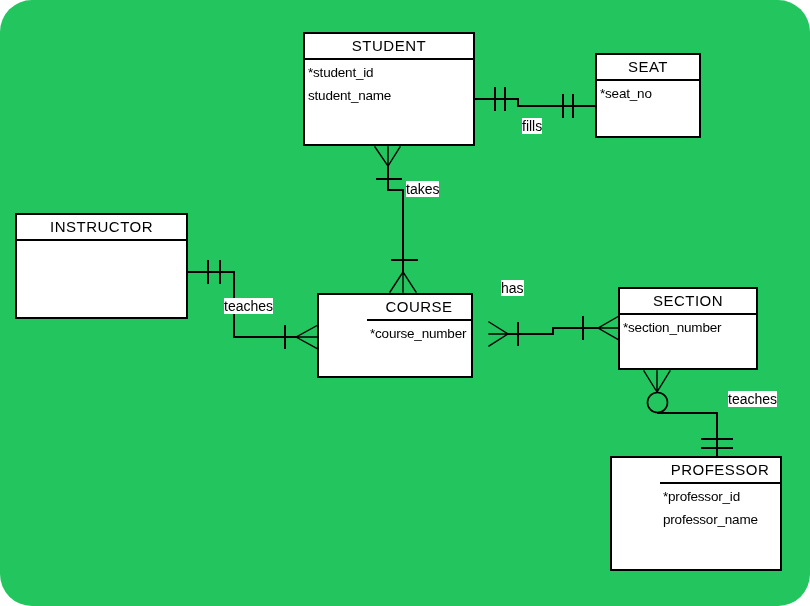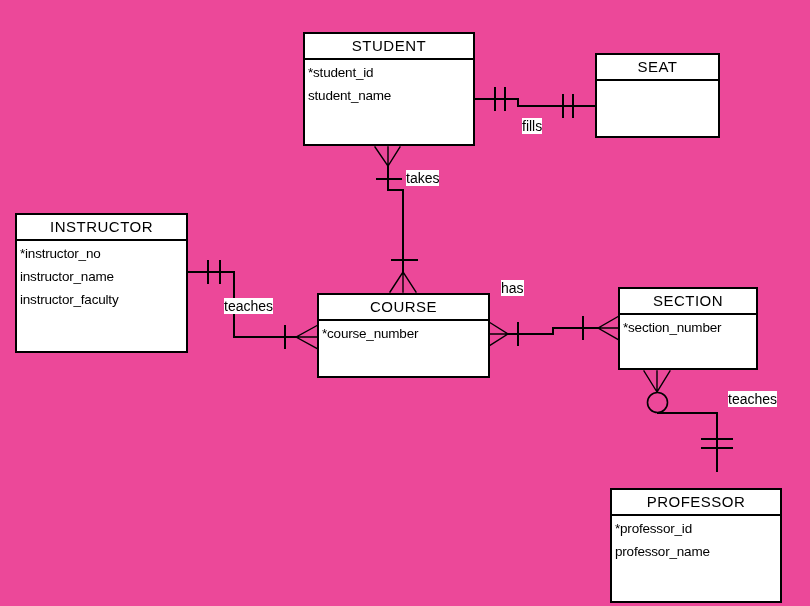--- a/index.html
+++ b/index.html
@@ -4,24 +4,25 @@
 <style>
   html, body {
     margin: 0;
     padding: 0;
     background: #ffffff;
   }
   .canvas {
     position: relative;
     width: 810px;
     height: 606px;
-    background: #ec4899;
+    background: #22c55e;
     font-family: "Liberation Sans", sans-serif;
     color: #000000;
     overflow: hidden;
+    border-radius: 32px;
   }
   .connector-layer {
     position: absolute;
     left: 0;
     top: 0;
     width: 810px;
     height: 606px;
   }
   .entity {
     position: absolute;
@@ -102,56 +103,52 @@
   </svg>
 
   <div class="entity" style="left:303px; top:32px; width:172px; height:114px;">
     <div class="entity-title">STUDENT</div>
     <div class="entity-attrs">
       <div class="attr">*student_id</div>
       <div class="attr">student_name</div>
     </div>
   </div>
 
-  <div class="entity" style="left:595px; top:53px; width:125px; height:85px;">
+  <div class="entity" style="left:595px; top:53px; width:106px; height:85px;">
     <div class="entity-title">SEAT</div>
     <div class="entity-attrs">
+      <div class="attr">*seat_no</div>
     </div>
   </div>
 
-  <div class="entity" style="left:15px; top:213px; width:173px; height:140px;">
+  <div class="entity" style="left:15px; top:213px; width:173px; height:106px;">
     <div class="entity-title">INSTRUCTOR</div>
-    <div class="entity-attrs">
-      <div class="attr">*instructor_no</div>
-      <div class="attr">instructor_name</div>
-      <div class="attr">instructor_faculty</div>
-    </div>
   </div>
 
-  <div class="entity" style="left:317px; top:293px; width:173px; height:85px;">
+  <div class="entity" style="left:317px; top:293px; width:156px; height:85px;padding-left:48px;">
     <div class="entity-title">COURSE</div>
     <div class="entity-attrs">
       <div class="attr">*course_number</div>
     </div>
   </div>
 
   <div class="entity" style="left:618px; top:287px; width:140px; height:83px;">
     <div class="entity-title">SECTION</div>
     <div class="entity-attrs">
       <div class="attr">*section_number</div>
     </div>
   </div>
 
-  <div class="entity" style="left:610px; top:488px; width:172px; height:115px;">
+  <div class="entity" style="left:610px; top:456px; width:172px; height:115px;padding-left:48px;">
     <div class="entity-title">PROFESSOR</div>
     <div class="entity-attrs">
       <div class="attr">*professor_id</div>
       <div class="attr">professor_name</div>
     </div>
   </div>
 
   <div class="rel-label" style="left:522px; top:118px;text-align:center;">fills</div>
-  <div class="rel-label" style="left:406px; top:170px;">takes</div>
+  <div class="rel-label" style="left:406px; top:181px;">takes</div>
   <div class="rel-label" style="left:224px; top:298px;">teaches</div>
   <div class="rel-label" style="left:501px; top:280px;">has</div>
   <div class="rel-label" style="left:728px; top:391px;">teaches</div>
 
 </div>
 
 </body></html>

